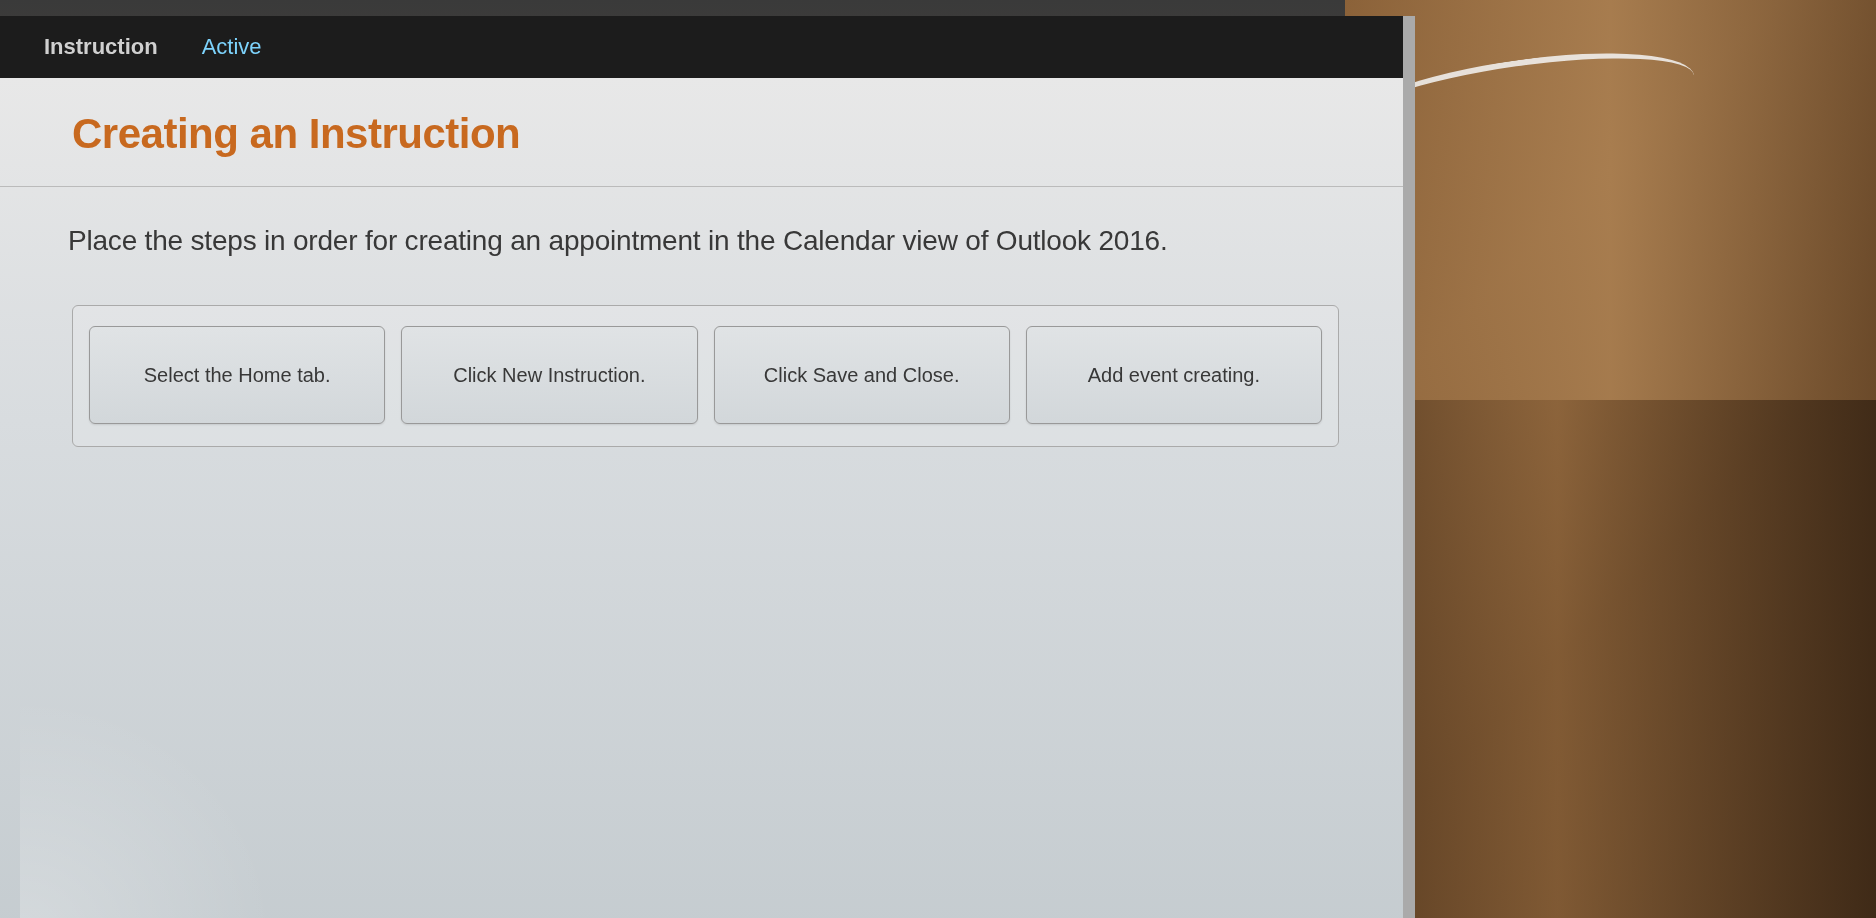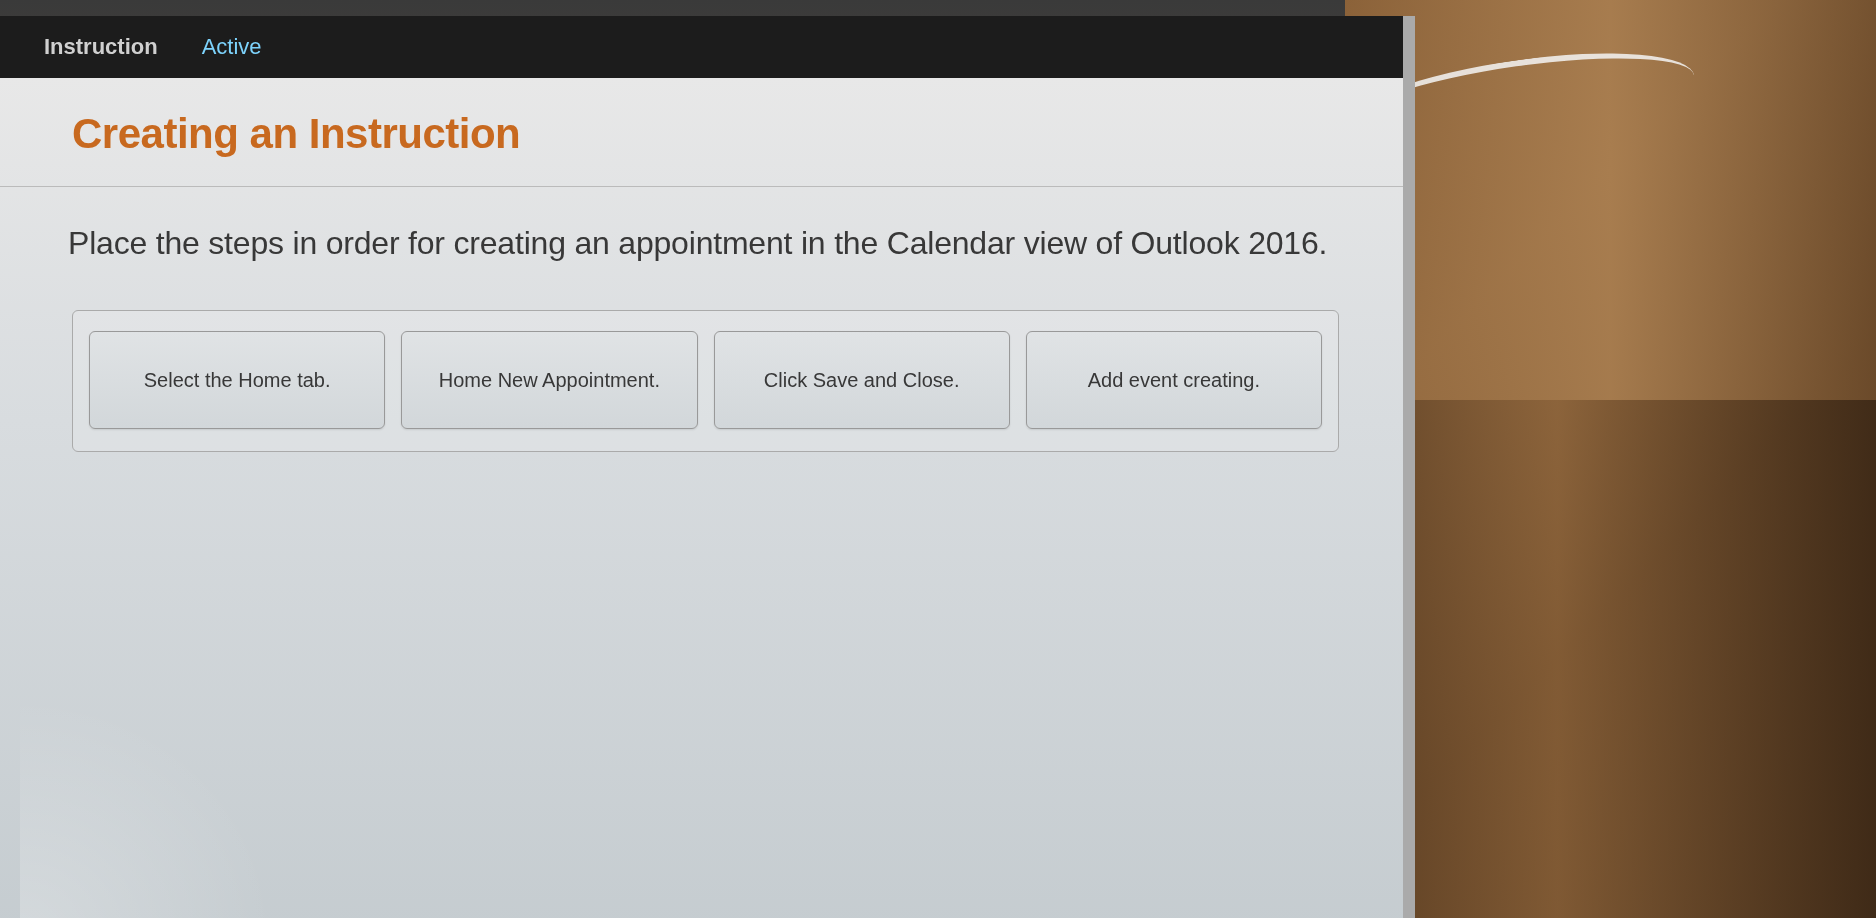--- a/index.html
+++ b/index.html
@@ -106,21 +106,21 @@
     .page-title {
       color: #c8691f;
       font-size: 42px;
       font-weight: bold;
       letter-spacing: -0.5px;
     }
     
     .instruction-text {
       padding: 38px 0 0 68px;
       color: #383838;
-      font-size: 32px;
+      font-size: 28px;
       letter-spacing: -0.2px;
     }
     
     .steps-container {
       margin: 48px 64px 0 72px;
       border: 1px solid #aaa;
       border-radius: 6px;
       padding: 20px 16px 22px 16px;
       background: rgba(255, 255, 255, 0.15);
       display: flex;
@@ -173,21 +173,21 @@
   <div class="content-area">
 
     <div class="title-section">
       <h1 class="page-title">Creating an Instruction</h1>
     </div>
 
     <p class="instruction-text">Place the steps in order for creating an appointment in the Calendar view of Outlook 2016.</p>
 
     <div class="steps-container">
       <div class="step-card">Select the Home tab.</div>
-      <div class="step-card">Home New Appointment.</div>
+      <div class="step-card">Click New Instruction.</div>
       <div class="step-card">Click Save and Close.</div>
       <div class="step-card">Add event creating.</div>
     </div>
 
     <div class="screen-reflection"></div>
   </div>
 
 </div>
 
 </body></html>

